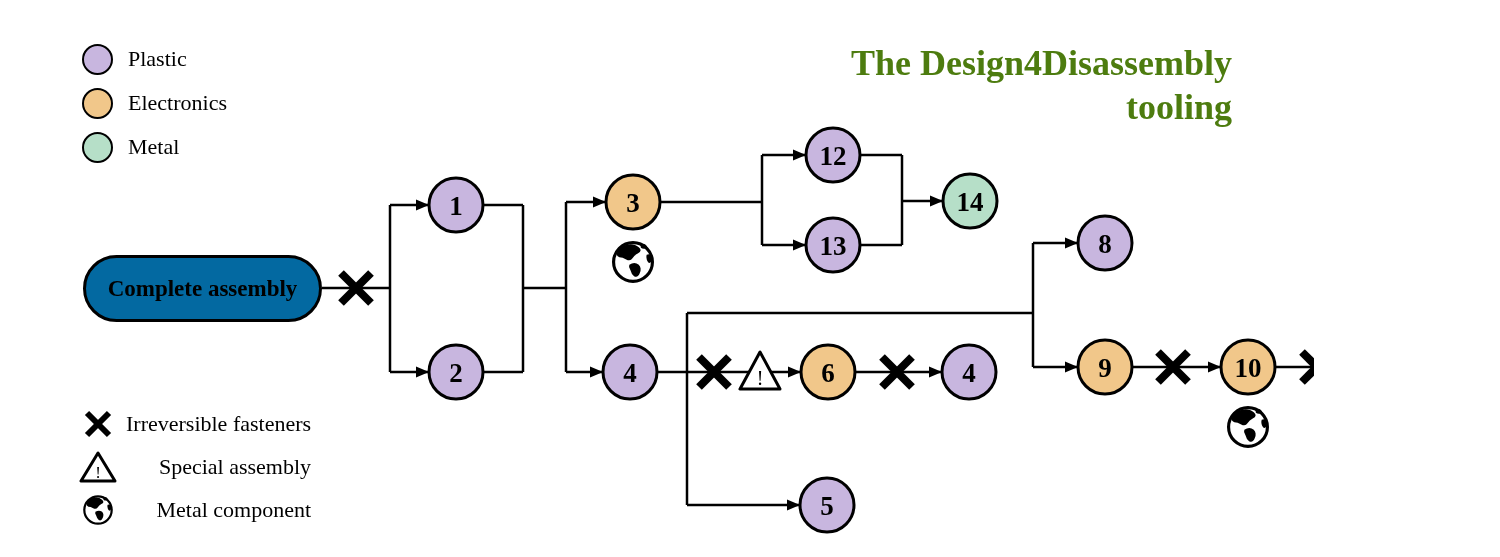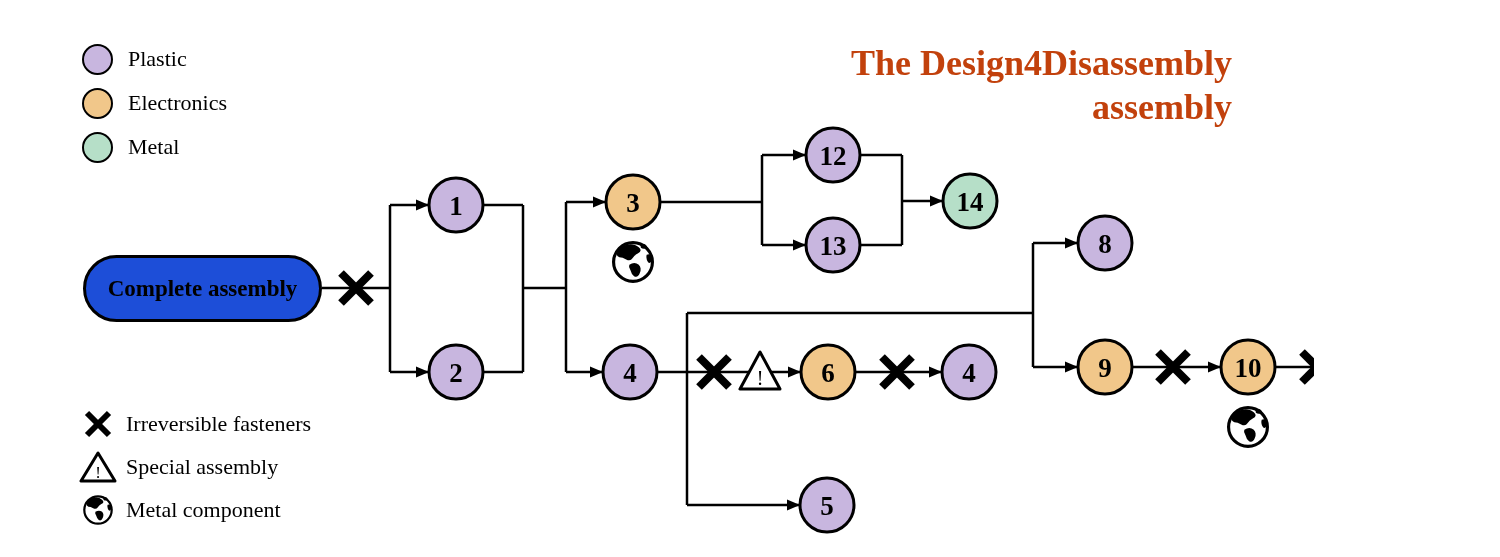--- a/index.html
+++ b/index.html
@@ -12,21 +12,21 @@
     font-weight:bold;font-size:36px;line-height:1.22;
   }
   .legend{position:absolute;left:82px;top:37px;}
   .legend-row{display:flex;align-items:center;height:44px;}
   .swatch{
     width:31px;height:31px;border-radius:50%;
     border:2.5px solid #000;box-sizing:border-box;flex:0 0 auto;
   }
   .legend-label{margin-left:15px;font-size:22px;white-space:nowrap;}
   .legend-symbols{position:absolute;left:78px;top:402px;}
-  .legend-symbols .legend-row{height:43px;}
+  .legend-symbols .legend-row{height:43px;justify-content:space-between;}
   .icon-cell{width:40px;height:40px;display:flex;align-items:center;justify-content:center;flex:0 0 auto;}
   .legend-symbols .legend-label{margin-left:8px;}
   .pill{
     position:absolute;display:flex;align-items:center;justify-content:center;
     border:3px solid #000;border-radius:36px;box-sizing:border-box;
     font-weight:bold;font-size:23px;white-space:nowrap;
   }
   svg.diagram{position:absolute;left:0;top:0;}
 </style>
 </head>
@@ -71,26 +71,26 @@
     <div class="legend-row">
       <span class="icon-cell">
         <svg width="34" height="34" viewBox="0 0 34 34">
           <use href="#globe-def" transform="translate(17,17) scale(0.74)"></use>
         </svg>
       </span>
       <span class="legend-label">Metal component</span>
     </div>
   </div>
 
-  <div class="page-title" style="color: #c2410c;">
+  <div class="page-title" style="color: #4d7c0f;">
     <div>The Design4Disassembly</div>
-    <div>assembly</div>
-  </div>
-
-  <div class="pill" style="left: 83px; top: 255px; width: 239px; height: 67px; background: #1d4ed8;">
+    <div>tooling</div>
+  </div>
+
+  <div class="pill" style="left: 83px; top: 255px; width: 239px; height: 67px; background: #0369a1;">
     <span>Complete assembly</span>
   </div>
 
   <svg class="diagram" width="1500" height="557" viewBox="0 0 1500 557">
     <defs>
       <g id="globe-def">
         <circle r="18.5" fill="#fff" stroke="#000" stroke-width="3"></circle>
         <path d="M -15.5 -8 Q -14 -15 -6 -16.5 Q 1 -18 5.5 -14 Q 9.5 -10.5 4.5 -8 Q 1.5 -6.5 -0.5 -3.5 Q -2.5 -0.5 -6.5 -2.5 Q -10 -4.5 -13 -4.5 Q -15.8 -5.5 -15.5 -8 Z" fill="#000"></path>
         <path d="M -3.5 2.5 Q 1.5 -0.5 5.5 2.5 Q 8.5 5.5 6.5 10.5 Q 4.5 15.5 1 13.5 Q -1.5 11.5 -2.5 7.5 Q -4.5 4.5 -3.5 2.5 Z" fill="#000"></path>
         <path d="M 13 -7 Q 17.5 -9 18 -3 Q 17.5 2 14.5 0.5 Q 12 -3 13 -7 Z" fill="#000"></path>

